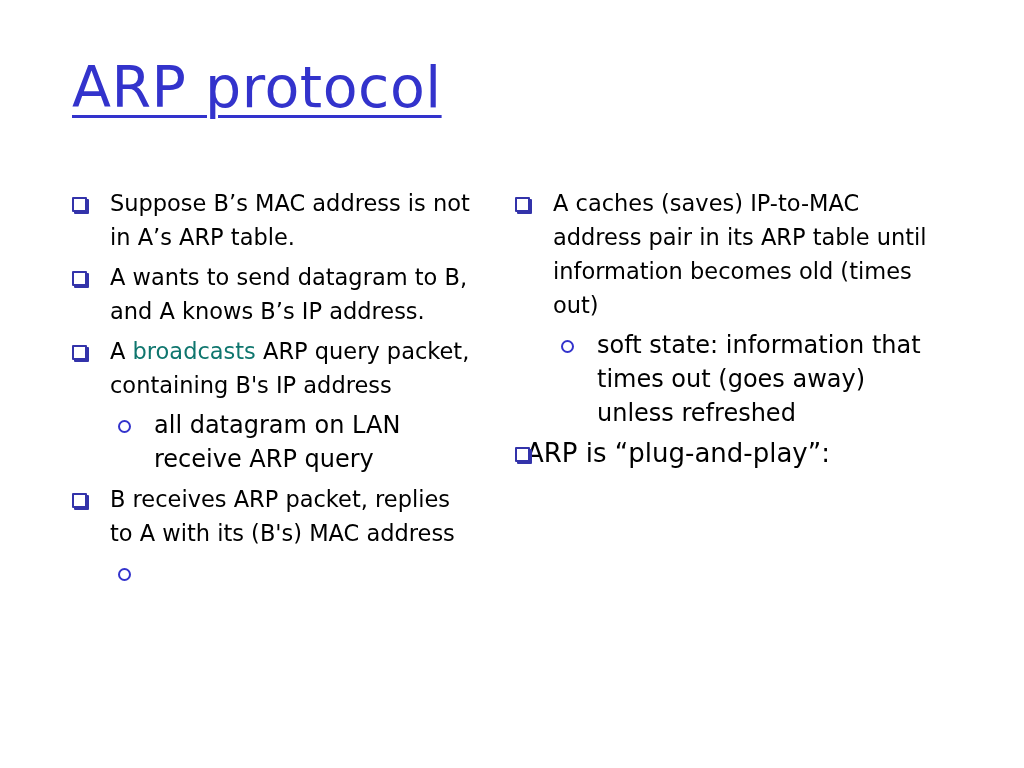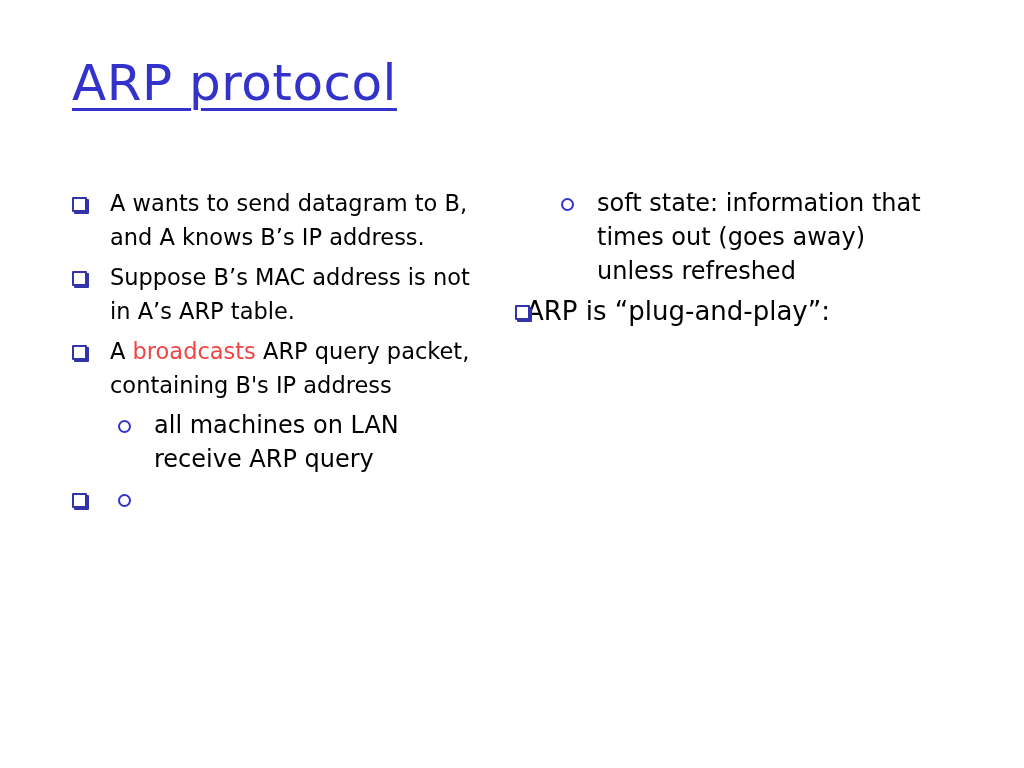--- a/index.html
+++ b/index.html
@@ -1,63 +1,68 @@
 <!DOCTYPE html>
 <html><head>
 <meta charset="utf-8">
 <style>
   html, body { margin:0; padding:0; }
   body { width:1024px; height:768px; background:#ffffff; position:relative; overflow:hidden;
          font-family: "DejaVu Sans", sans-serif; color:#000; }
-  .title { position:absolute; left:72px; top:54px; font-size:50px; color:#3333cc;
+  .title { position:absolute; left:72px; top:54px; font-size:57px; color:#3333cc;
            text-decoration:underline; text-decoration-thickness:3px; text-underline-offset:8px;
            font-family: "DejaVu Sans", sans-serif; letter-spacing:0.5px; }
   .col { position:absolute; top:186px; }
   .col.left { left:72px; width:400px; }
   .col.right { left:515px; width:420px; }
   .item { position:relative; padding-left:38px; font-size:22.5px; line-height:34px; margin-bottom:6px; }
   .item .bullet { position:absolute; left:0; top:11px; width:11px; height:11px;
                   border:2px solid #3333aa; border-radius:1px; box-shadow:2px 2px 0 #3333aa; background:#fff; }
   .sub { position:relative; padding-left:82px; font-size:24px; line-height:34px; margin-bottom:6px; }
   .sub .circle { position:absolute; left:46px; top:12px; width:9px; height:9px;
                  border:2px solid #3333cc; border-radius:50%; }
   .item.big { font-size:26px;padding-left:11px; }
-  .red { color:#ef4444; }
+  .red { color:#0f766e; }
 </style>
 </head>
 <body>
 
 <div class="title">ARP protocol</div>
 
 <div class="col left">
   <div class="item">
     <span class="bullet"></span>
-    <span>A wants to send datagram to B, and A knows B’s IP address.</span>
+    <span>Suppose B’s MAC address is not in A’s ARP table.</span>
   </div>
   <div class="item">
     <span class="bullet"></span>
-    <span>Suppose B’s MAC address is not in A’s ARP table.</span>
+    <span>A wants to send datagram to B, and A knows B’s IP address.</span>
   </div>
   <div class="item">
     <span class="bullet"></span>
     <span>A </span><span class="red">broadcasts</span><span> ARP query packet, containing B's IP address</span>
   </div>
   <div class="sub">
     <span class="circle"></span>
-    <span>all machines on LAN receive ARP query</span>
+    <span>all datagram on LAN receive ARP query</span>
   </div>
   <div class="item">
     <span class="bullet"></span>
+    <span>B receives ARP packet, replies to A with its (B's) MAC address</span>
   </div>
   <div class="sub">
     <span class="circle"></span>
   </div>
 </div>
 
 <div class="col right">
+  <div class="item">
+    <span class="bullet"></span>
+    <span>A caches (saves) IP-to-MAC address pair in its ARP table until information becomes old (times out)</span>
+  </div>
   <div class="sub">
     <span class="circle"></span>
     <span>soft state: information that times out (goes away) unless refreshed</span>
   </div>
   <div class="item big">
     <span class="bullet"></span>
     <span>ARP is “plug-and-play”:</span>
   </div>
 </div>
 

